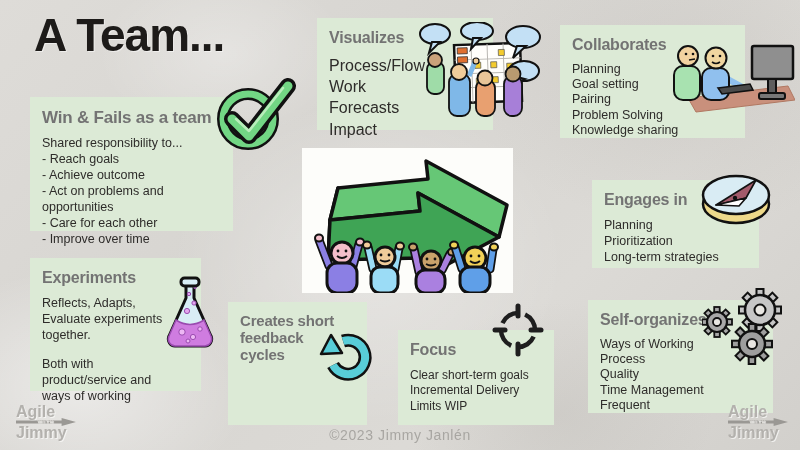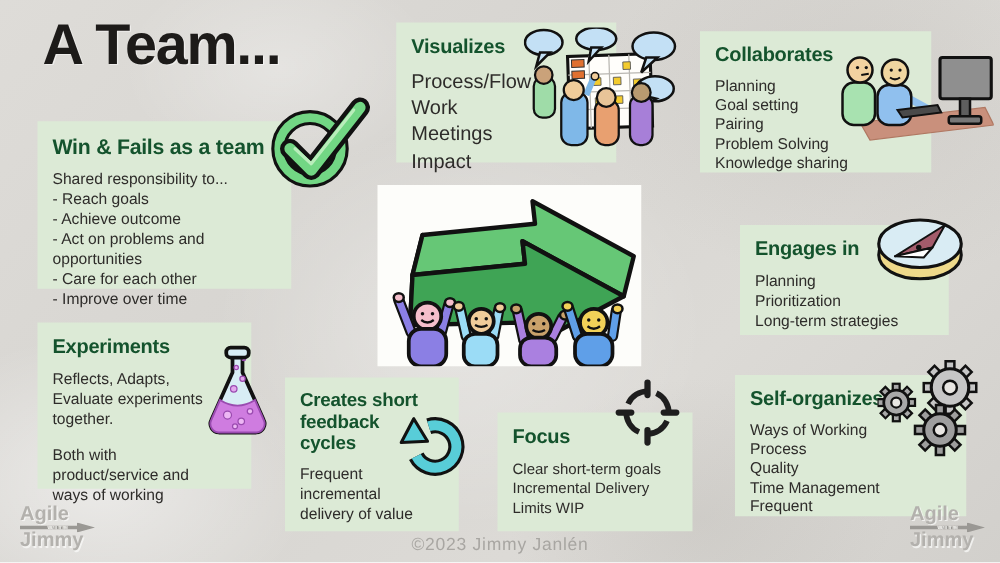--- a/index.html
+++ b/index.html
@@ -15,21 +15,21 @@
       linear-gradient(135deg,#dedcd8 0%,#d7d5d1 38%,#dcdad6 68%,#d2d0cc 100%);
   }
   #title{
     position:absolute;left:34px;top:8px;font-size:46px;font-weight:800;
     color:#1d1b19;letter-spacing:-1px;text-shadow:1px 1px 0 rgba(255,255,255,.5);
   }
   .box{
     position:absolute;background:#dcead6;box-sizing:border-box;
     padding:11px 12px;color:#2e2c2a;
   }
-  .box h2{margin:0 0 8px 0;font-size:16px;font-weight:800;color:#14532d;letter-spacing:-.2px;line-height:1.12;}
+  .box h2{margin:0 0 8px 0;font-size:16px;font-weight:800;color:#737373;letter-spacing:-.2px;line-height:1.12;}
   .box .line{font-size:12.5px;line-height:1.28;}
   .box p{margin:0 0 13px 0;font-size:12.5px;line-height:1.28;}
   #box-win-fails{left:30px;top:97px;width:203px;height:134px;}
   #box-win-fails h2{font-size:17px;}
   #box-visualizes{left:317px;top:18px;width:176px;height:112px;}
   #box-visualizes .line{font-size:16px;line-height:1.33;}
   #box-collaborates{left:560px;top:25px;width:185px;height:113px;}
   #box-collaborates .line{line-height:1.22;}
   #box-engages{left:592px;top:180px;width:167px;height:88px;}
   #box-engages h2{}
@@ -87,21 +87,21 @@
     <div class="line">- Achieve outcome</div>
     <div class="line">- Act on problems and opportunities</div>
     <div class="line">- Care for each other</div>
     <div class="line">- Improve over time</div>
   </section>
 
   <section class="box" id="box-visualizes">
     <h2>Visualizes</h2>
     <div class="line">Process/Flow</div>
     <div class="line">Work</div>
-    <div class="line">Meetings</div>
+    <div class="line">Forecasts</div>
     <div class="line">Impact</div>
   </section>
 
   <section class="box" id="box-collaborates">
     <h2>Collaborates</h2>
     <div class="line">Planning</div>
     <div class="line">Goal setting</div>
     <div class="line">Pairing</div>
     <div class="line">Problem Solving</div>
     <div class="line">Knowledge sharing</div>
@@ -115,21 +115,20 @@
   </section>
 
   <section class="box" id="box-experiments">
     <h2>Experiments</h2>
     <p>Reflects, Adapts, Evaluate experiments together.</p>
     <p>Both with product/service and ways of working</p>
   </section>
 
   <section class="box" id="box-feedback">
     <h2>Creates short feedback cycles</h2>
-    <p>Frequent incremental delivery of value</p>
   </section>
 
   <section class="box" id="box-focus">
     <h2>Focus</h2>
     <div class="line">Clear short-term goals</div>
     <div class="line">Incremental Delivery</div>
     <div class="line">Limits WIP</div>
   </section>
 
   <section class="box" id="box-self-organizes">

